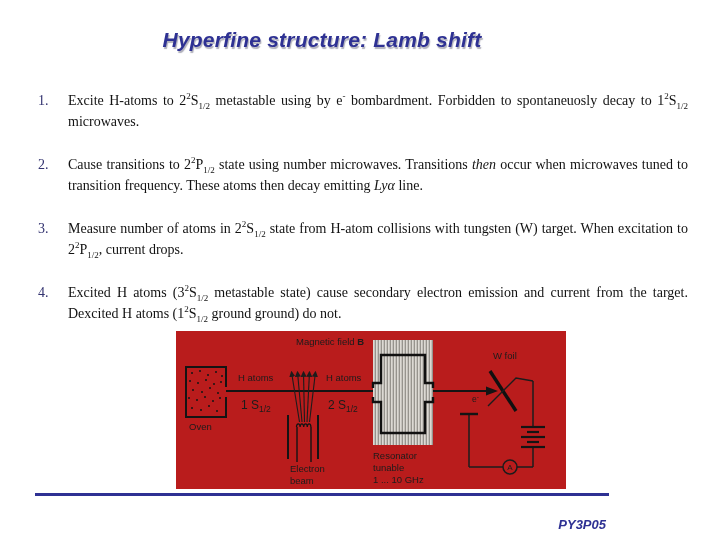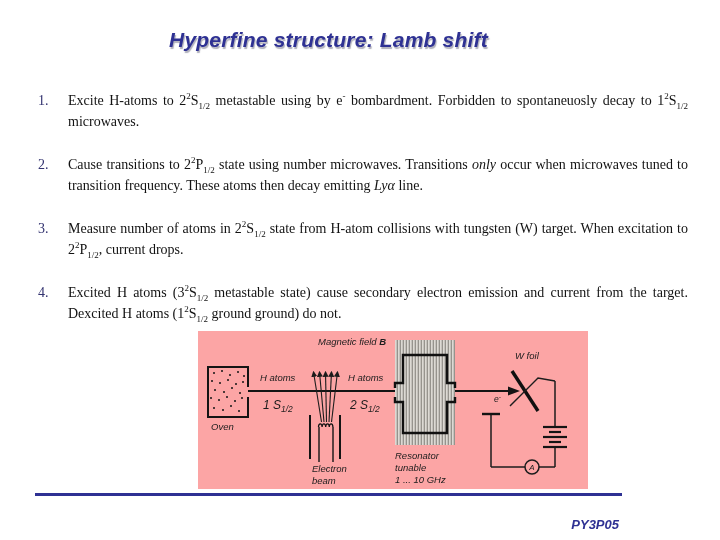--- a/index.html
+++ b/index.html
@@ -1,36 +1,36 @@
 <!DOCTYPE html>
 <html><head>
 <meta charset="utf-8">
 <style>
   html,body{margin:0;padding:0;}
   body{
     width:720px;height:540px;background:#ffffff;overflow:hidden;
     font-family:"Liberation Serif", serif;
   }
-  .slide{position:relative;width:644px;height:540px;background:#ffffff;padding-left:13px;}
+  .slide{position:relative;width:644px;height:540px;background:#ffffff;}
 
   .title{
     position:absolute;top:28px;left:0;right:0;margin:0;text-align:center;
     font-family:"Liberation Sans", sans-serif;font-weight:bold;font-style:italic;
     font-size:21px;color:#2e3193;letter-spacing:0.2px;
     text-shadow:1px 1.5px 1px rgba(110,110,130,0.55);
   }
 
   .items{position:absolute;top:90px;left:38px;width:650px;margin:0;padding:0;}
   .item{display:flex;margin:0 0 22px 0;}
   .num{flex:0 0 30px;width:30px;font-size:14px;line-height:21px;color:#333370;}
   .body{flex:1;margin:0;font-size:14px;line-height:21px;text-align:justify;color:#121212;}
   .body sup,.body sub{font-size:9px;line-height:0;}
   .body i{font-style:italic;}
 
-  .diagram{position:absolute;left:198px;top:331px;width:390px;height:158px;background:#fca5a5;font-style:italic;}
+  .diagram{position:absolute;left:176px;top:331px;width:390px;height:158px;background:#b91c1c;}
   .diagram svg{display:block;width:100%;height:100%;}
   .diagram text{font-family:"Liberation Sans", sans-serif;fill:#1c1c1c;}
 
   .footer-line{position:absolute;left:35px;right:35px;top:493px;height:3px;background:#2e3193;}
   .footer-code{
     position:absolute;right:38px;top:498px;
     font-family:"Liberation Sans", sans-serif;font-weight:bold;font-style:italic;
     font-size:13px;color:#2e3193;margin-top:19px;
   }
 </style>
@@ -41,21 +41,21 @@
 
   <h1 class="title">Hyperfine structure: Lamb shift</h1>
 
   <div class="items" id="items">
       <div class="item">
         <span class="num">1.</span>
         <p class="body"><span>Excite H-atoms to 2</span><sup>2</sup><span>S</span><sub>1/2</sub><span> metastable using by e</span><sup>-</sup><span> bombardment. Forbidden to spontaneuosly decay to 1</span><sup>2</sup><span>S</span><sub>1/2</sub><span> microwaves.</span></p>
       </div>
       <div class="item">
         <span class="num">2.</span>
-        <p class="body"><span>Cause transitions to 2</span><sup>2</sup><span>P</span><sub>1/2</sub><span> state using number microwaves. Transitions </span><i>only</i><span> occur when microwaves tuned to transition frequency. These atoms then decay emitting </span><i>Lyα</i><span> line.</span></p>
+        <p class="body"><span>Cause transitions to 2</span><sup>2</sup><span>P</span><sub>1/2</sub><span> state using number microwaves. Transitions </span><i>then</i><span> occur when microwaves tuned to transition frequency. These atoms then decay emitting </span><i>Lyα</i><span> line.</span></p>
       </div>
       <div class="item">
         <span class="num">3.</span>
         <p class="body"><span>Measure number of atoms in 2</span><sup>2</sup><span>S</span><sub>1/2</sub><span> state from H-atom collisions with tungsten (W) target. When excitation to 2</span><sup>2</sup><span>P</span><sub>1/2</sub><span>, current drops.</span></p>
       </div>
       <div class="item">
         <span class="num">4.</span>
         <p class="body"><span>Excited H atoms (3</span><sup>2</sup><span>S</span><sub>1/2</sub><span> metastable state) cause secondary electron emission and current from the target. Dexcited H atoms (1</span><sup>2</sup><span>S</span><sub>1/2</sub><span> ground ground) do not.</span></p>
       </div>
     </div>

